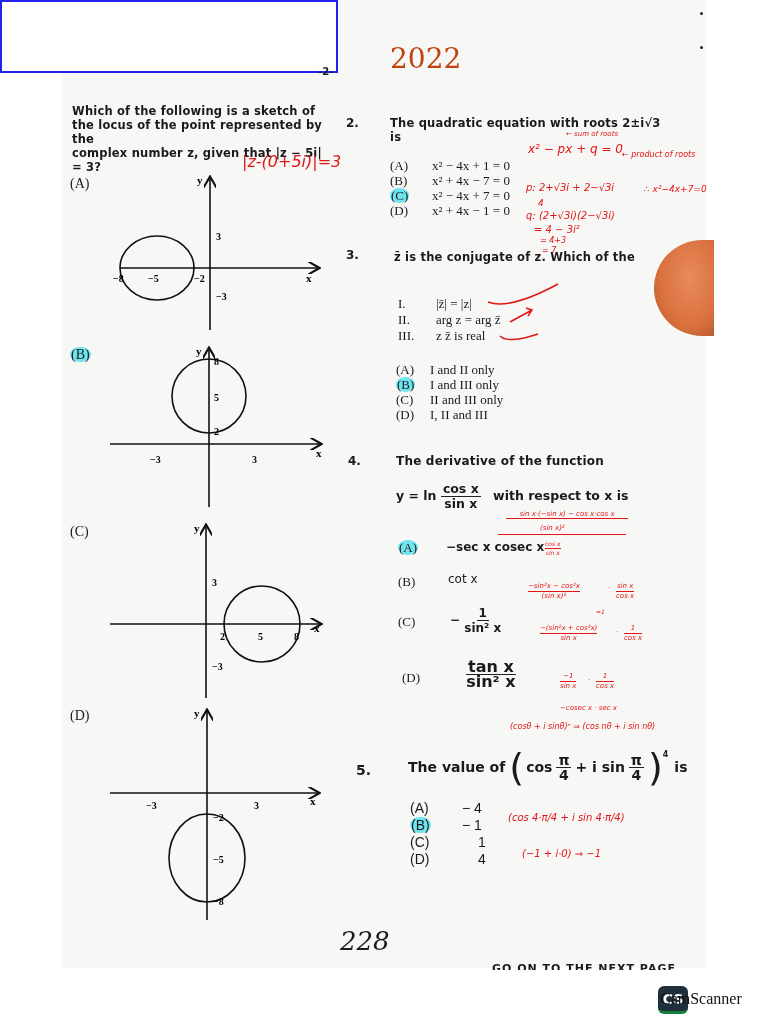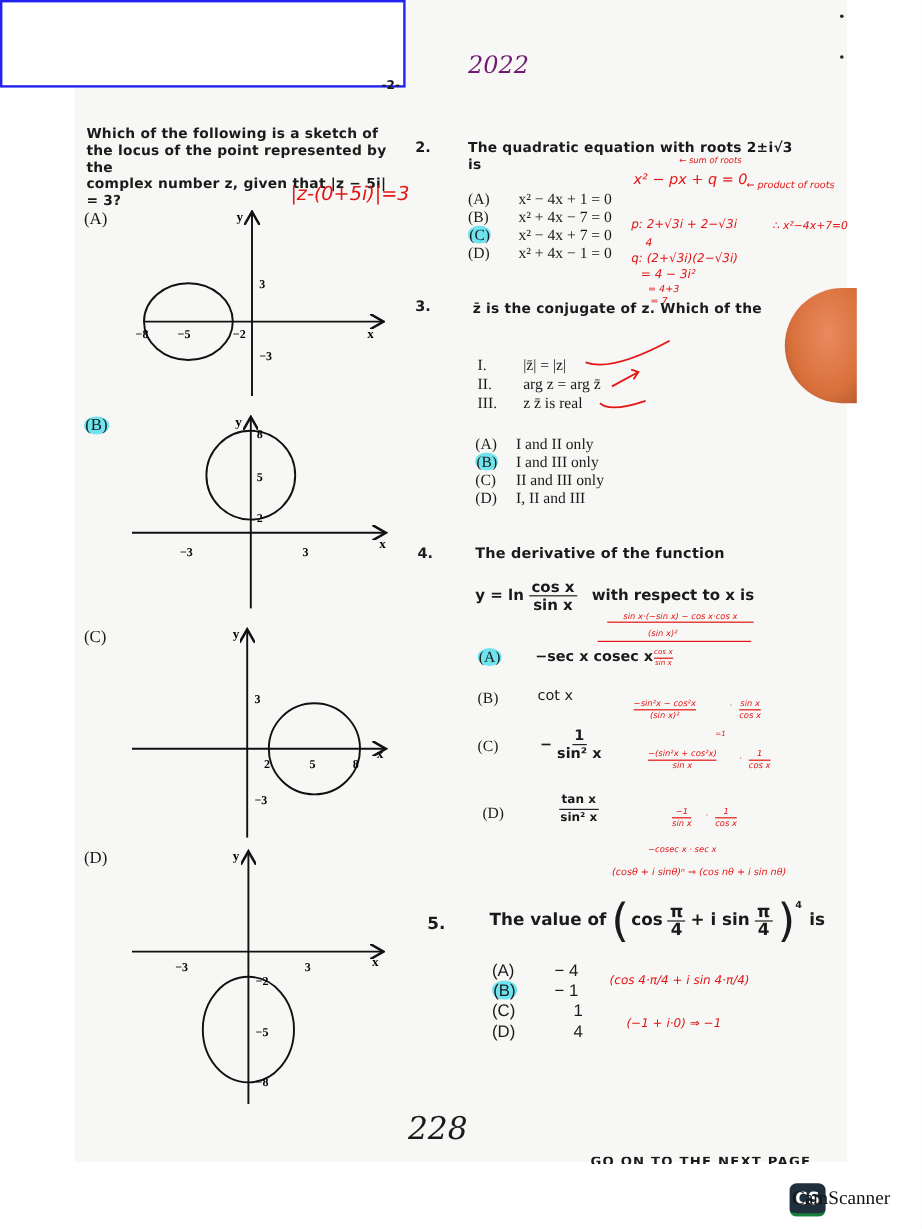--- a/index.html
+++ b/index.html
@@ -1,21 +1,21 @@
 <!DOCTYPE html>
 <html><head>
 <meta charset="utf-8">
 <style>
   html, body { margin:0; padding:0; }
   body { width:768px; height:1024px; position:relative; background:#ffffff; overflow:hidden;
          font-family:"DejaVu Sans", sans-serif; color:#1a1a1a; }
   .page { position:absolute; left:62px; top:0; width:644px; height:968px; background:#f7f7f5; }
   .abs { position:absolute; }
   .blue-box { position:absolute; left:0; top:0; width:338px; height:73px; border:2px solid #2222ee; box-sizing:border-box; background:#fff; }
-  .year { position:absolute; left:390px; top:42px; font-family:"DejaVu Serif", serif; font-size:20px; color:#701a75; font-style:italic; }
+  .year { position:absolute; left:390px; top:42px; font-family:"DejaVu Serif", serif; font-size:28px; color:#c2410c; }
   .pgnum { position:absolute; left:318px; top:66px; font-size:10px; font-weight:bold; }
   .dot { position:absolute; width:3px; height:3px; background:#222; border-radius:50%; }
   .qtext { font-size:11.5px; font-weight:bold; line-height:14px; letter-spacing:0.2px; }
   .qnum { font-size:12px; font-weight:bold; }
   .opt { font-family:"Liberation Serif", serif; font-size:13px; line-height:15px; }
   .hl { background:#6fe3ee; border-radius:50%; padding:0 1px; }
   .red { color:#e31515; font-family:"DejaVu Sans", sans-serif; font-style:italic; }
   .lbl { font-family:"Liberation Serif", serif; font-size:14px; }
   svg text { font-family:"Liberation Serif", serif; font-weight:bold; }
   .frac { display:inline-flex; flex-direction:column; align-items:center; vertical-align:middle; line-height:14px; }
@@ -199,38 +199,38 @@
     <div style="border-bottom:1px solid #e31515;">−(sin²x + cos²x)</div>
     <div>sin x</div>
   </div>
 <div class="abs red" style="left:616px;top:628px;font-size:7px;">·</div>
 <div class="abs red" style="left:624px;top:624px;font-size:7px;line-height:9px;text-align:center;">
     <div style="border-bottom:1px solid #e31515;">1</div>
     <div>cos x</div>
   </div>
 
 <div class="abs opt" style="left:402px;top:670px;">(D)</div>
-<div class="abs" style="left:466px;top:660px;font-size:10px;font-weight:bold;">
+<div class="abs" style="left:466px;top:660px;font-size:16px;font-weight:bold;">
   <span class="frac">
       <span class="num">tan x</span>
       <span>sin² x</span>
     </span>
 </div>
 
 <div class="abs red" style="left:560px;top:672px;font-size:7px;line-height:9px;text-align:center;">
     <div style="border-bottom:1px solid #e31515;">−1</div>
     <div>sin x</div>
   </div>
 <div class="abs red" style="left:588px;top:676px;font-size:7px;">·</div>
 <div class="abs red" style="left:596px;top:672px;font-size:7px;line-height:9px;text-align:center;">
     <div style="border-bottom:1px solid #e31515;">1</div>
     <div>cos x</div>
   </div>
 
-<div class="abs red" style="left:540px;top:704px;font-size:7px;text-align:center;">−cosec x · sec x</div>
+<div class="abs red" style="left:560px;top:704px;font-size:7px;text-align:center;">−cosec x · sec x</div>
 
 <div class="abs red" style="left:510px;top:722px;font-size:8px;">(cosθ + i sinθ)ⁿ ⇒ (cos nθ + i sin nθ)</div>
 <div class="abs" style="left:356px;top:762px;font-size:14px;font-weight:bold;">5.</div>
 <div class="abs" style="left:408px;top:748px;font-size:14px;font-weight:bold;display:flex;align-items:center;">
   <span>The value of</span>
   <span style="font-size:38px;font-weight:normal;margin:0 2px 0 4px;line-height:38px;">(</span>
   <span>cos</span>
   <span class="frac" style="margin:0 4px;">
       <span class="num">π</span>
       <span>4</span>

